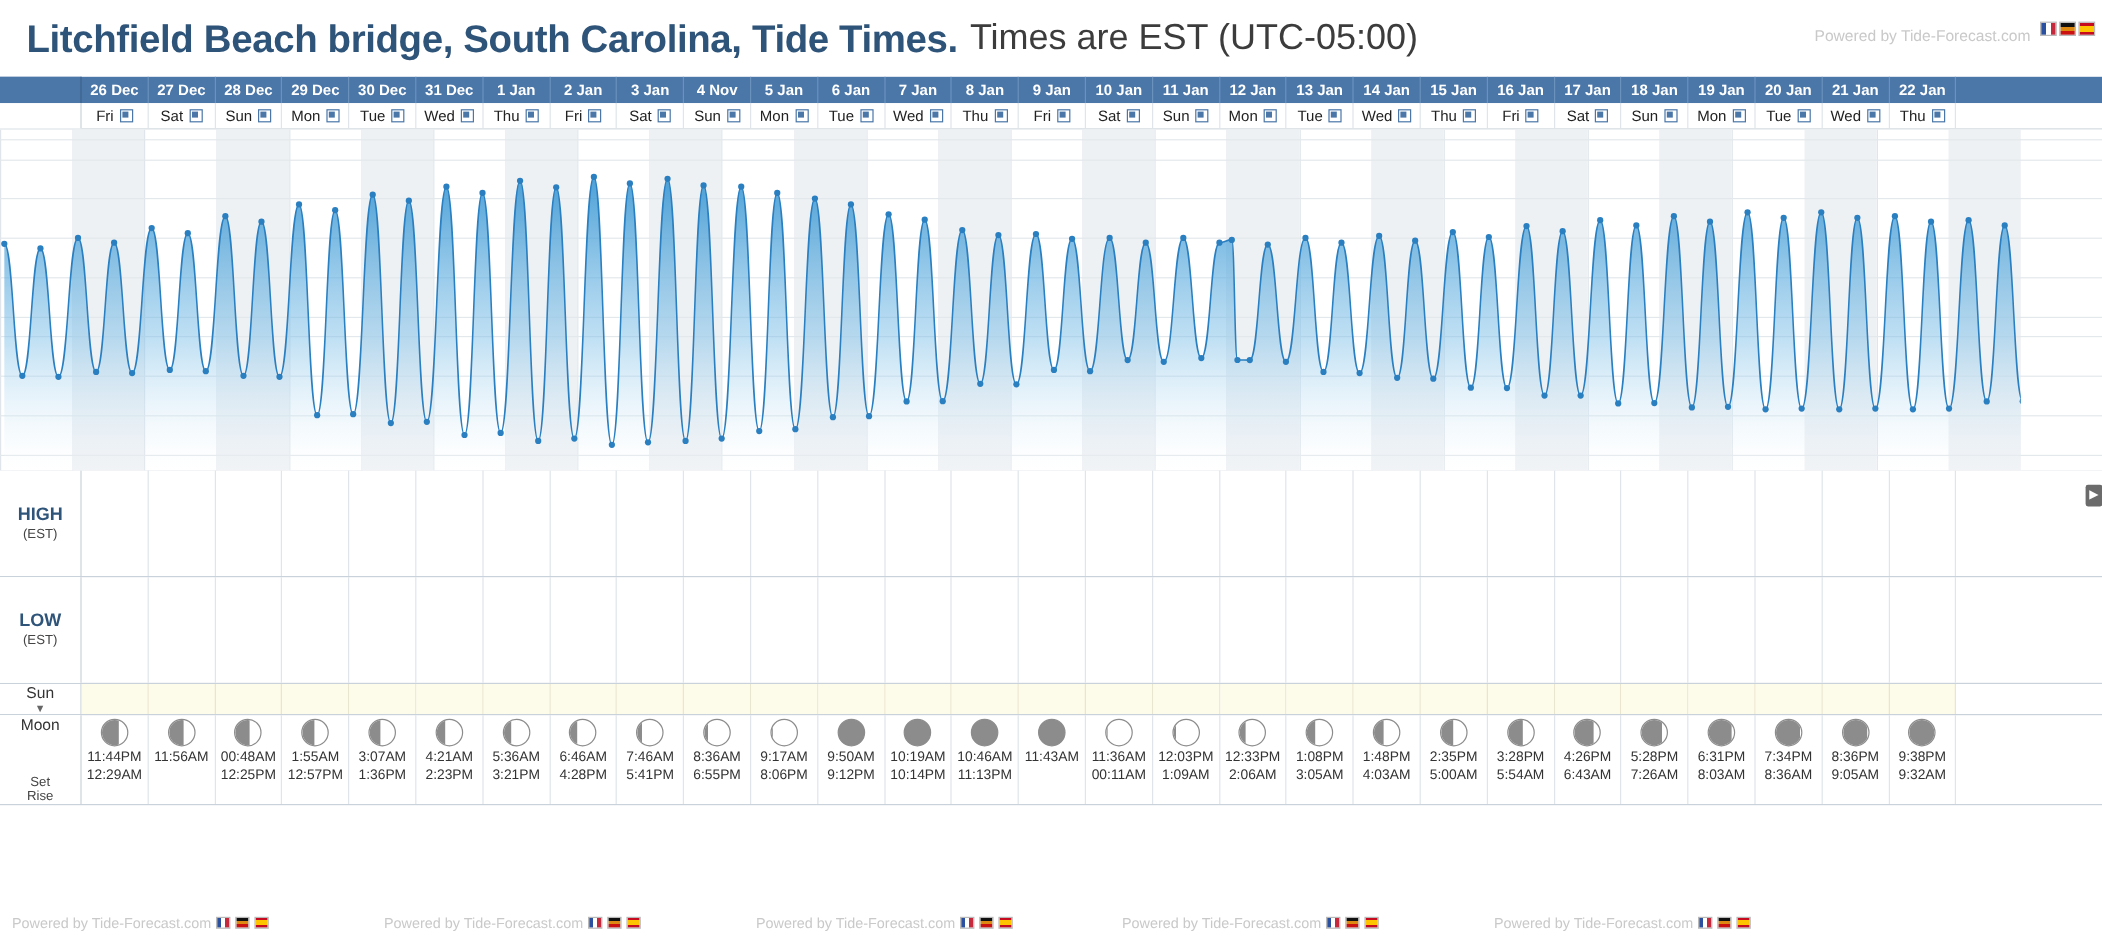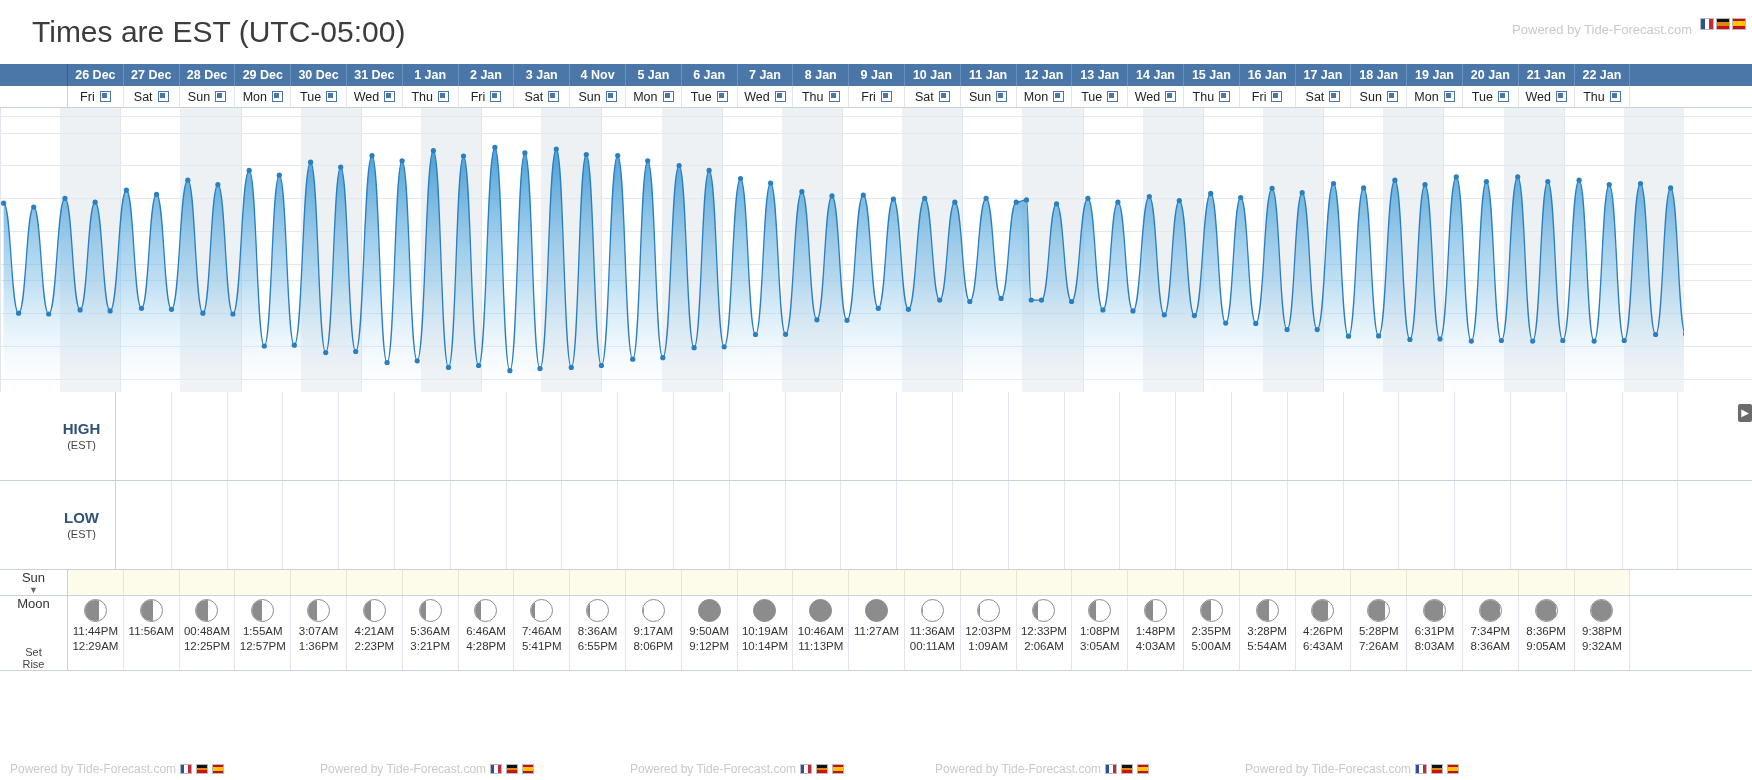--- a/index.html
+++ b/index.html
@@ -124,21 +124,20 @@
     position: absolute; top: 0; bottom: 0; width: 1px;
     background: #dfe5ea;
   }
   #chart-svg { position: absolute; left: 0; top: 0; }
 
   
   .tide-row { border-bottom: 1px solid #c9d2da; }
   .tide-row .lbl {
     font-size: 15px; font-weight: bold; color: #2f5479;
     line-height: 1.25;
-    margin-left: 48px;
   }
   .tide-row .lbl .sub { font-size: 11px; font-weight: normal; color: #444; }
   .tide-row .col {
     border-right: 1px solid #dfe5ea;
     padding: 4px 0 5px;
     font-size: 11.5px;
     line-height: 1.28;
     color: #333;
   }
   .tide-row .col .t { color: #1e6fbd; font-weight: bold; font-size: 12px; }
@@ -191,20 +190,21 @@
     width: 14px; height: 18px; background: #6b6b6b; border-radius: 2px;
     color:#fff; font-size:10px; text-align:center; line-height:18px;
   }
 </style>
 </head>
 <body>
 
 <div id="page">
 
   <div id="title-bar">
+    <span id="title-main">Litchfield Beach bridge, South Carolina, Tide Times.</span>
     <span id="title-sub">Times are EST (UTC-05:00)</span>
     <span id="title-powered">Powered by Tide-Forecast.com</span>
     <span class="flagbox">
       <span class="flag fr"></span>
       <span class="flag de"></span>
       <span class="flag es"></span>
     </span>
   </div>
 
   <div id="grid">
@@ -1346,21 +1346,21 @@
           <div class="moon" style="background: rgb(140, 140, 140);">
             <div class="shade" style="left: 0px; width: 0px;"></div>
           </div>
           <div>10:46AM</div>
           <div>11:13PM</div>
         </div>
         <div class="col">
           <div class="moon" style="background: rgb(140, 140, 140);">
             <div class="shade" style="left: 0px; width: 0px;"></div>
           </div>
-          <div>11:27AM</div>
+          <div>11:43AM</div>
           <div></div>
         </div>
         <div class="col">
           <div class="moon">
             <div class="shade" style="left: 0px; width: 5%;"></div>
           </div>
           <div>11:36AM</div>
           <div>00:11AM</div>
         </div>
         <div class="col">

